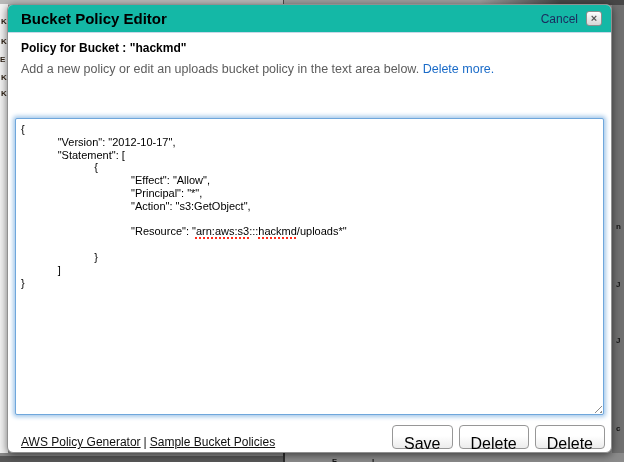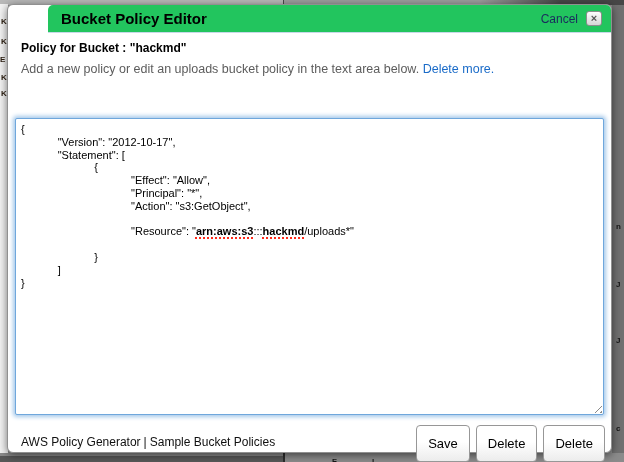--- a/index.html
+++ b/index.html
@@ -21,23 +21,23 @@
   .bd-glyph.light{color:#161616;}
   
   .dialog{
     position:absolute;left:7px;top:4px;width:605px;height:449px;
     background:#ffffff;border:1px solid #909090;border-radius:6px;
     box-shadow:0 2px 9px rgba(0,0,0,.55);
     box-sizing:border-box;
   }
   .dlg-header{
     position:absolute;left:0;top:0;right:0;height:28px;
-    background:#22c55e;border-bottom:1px solid #c8d8e8;
+    background:#14b8a6;border-bottom:1px solid #c8d8e8;
     border-radius:5px 5px 0 0;
-    display:flex;align-items:center;padding:0 9px 0 13px;box-sizing:border-box;margin-left:40px;
+    display:flex;align-items:center;padding:0 9px 0 13px;box-sizing:border-box;
   }
   .dlg-title{font-size:15px;font-weight:bold;color:#000;flex:1;}
   .cancel-link{font-size:12px;color:#1b2a5e;text-decoration:none;margin-right:8px;cursor:pointer;text-align:center;}
   .close-btn{
     width:16px;height:15px;border:1px solid #8d8d8d;border-radius:3px;
     background:linear-gradient(#fefefe,#d6d6d6);
     display:flex;align-items:center;justify-content:center;
     font-size:11px;font-weight:bold;color:#555;cursor:pointer;box-sizing:border-box;
     line-height:1;
   }
@@ -56,40 +56,40 @@
     box-sizing:border-box;padding:4px 5px;overflow:hidden;cursor:text;
   }
   .policy-line{
     white-space:pre;tab-size:12;-moz-tab-size:12;
     font-size:11px;line-height:12.8px;color:#000;
     font-family:"Liberation Sans", sans-serif;
   }
   .misspell{
     text-decoration-line:underline;text-decoration-style:dotted;
     text-decoration-color:#ff2a1a;text-decoration-thickness:2px;
-    text-underline-offset:2px;text-decoration-skip-ink:none;font-weight:bold;
+    text-underline-offset:2px;text-decoration-skip-ink:none;
   }
   .resize-handle{
     position:absolute;right:1px;bottom:1px;width:11px;height:11px;cursor:nwse-resize;
     background:repeating-linear-gradient(135deg,transparent 0 2px,#8a8a8a 2px 3px,transparent 3px 4px);
     clip-path:polygon(100% 0,100% 100%,0 100%);
   }
   
   .footer-links{
     position:absolute;left:13px;top:430px;font-size:12px;color:#101010;
   }
-  .footer-links a{color:#101010;cursor:pointer;}
+  .footer-links a{color:#101010;text-decoration:underline;cursor:pointer;}
   .link-sep{text-decoration:none;margin:0 3px;}
   .footer-buttons{
     position:absolute;right:6px;top:420px;display:flex;gap:6px;
   }
   .btn{
-    height:37px;padding:9px 11px;border:1px solid #979797;border-radius:4px;
+    height:24px;padding:9px 11px;border:1px solid #979797;border-radius:4px;
     background:linear-gradient(#ffffff 0 45%,#ececec 100%);
-    font-size:13px;color:#000;font-family:"Liberation Sans", sans-serif;
+    font-size:16px;color:#000;font-family:"Liberation Sans", sans-serif;
     cursor:pointer;box-sizing:border-box;
   }
 </style>
 </head>
 <body>
 
 <div class="bd-piece bd-top"></div>
 <div class="bd-piece bd-top-divider"></div>
 
 <div class="bd-piece bd-left">

